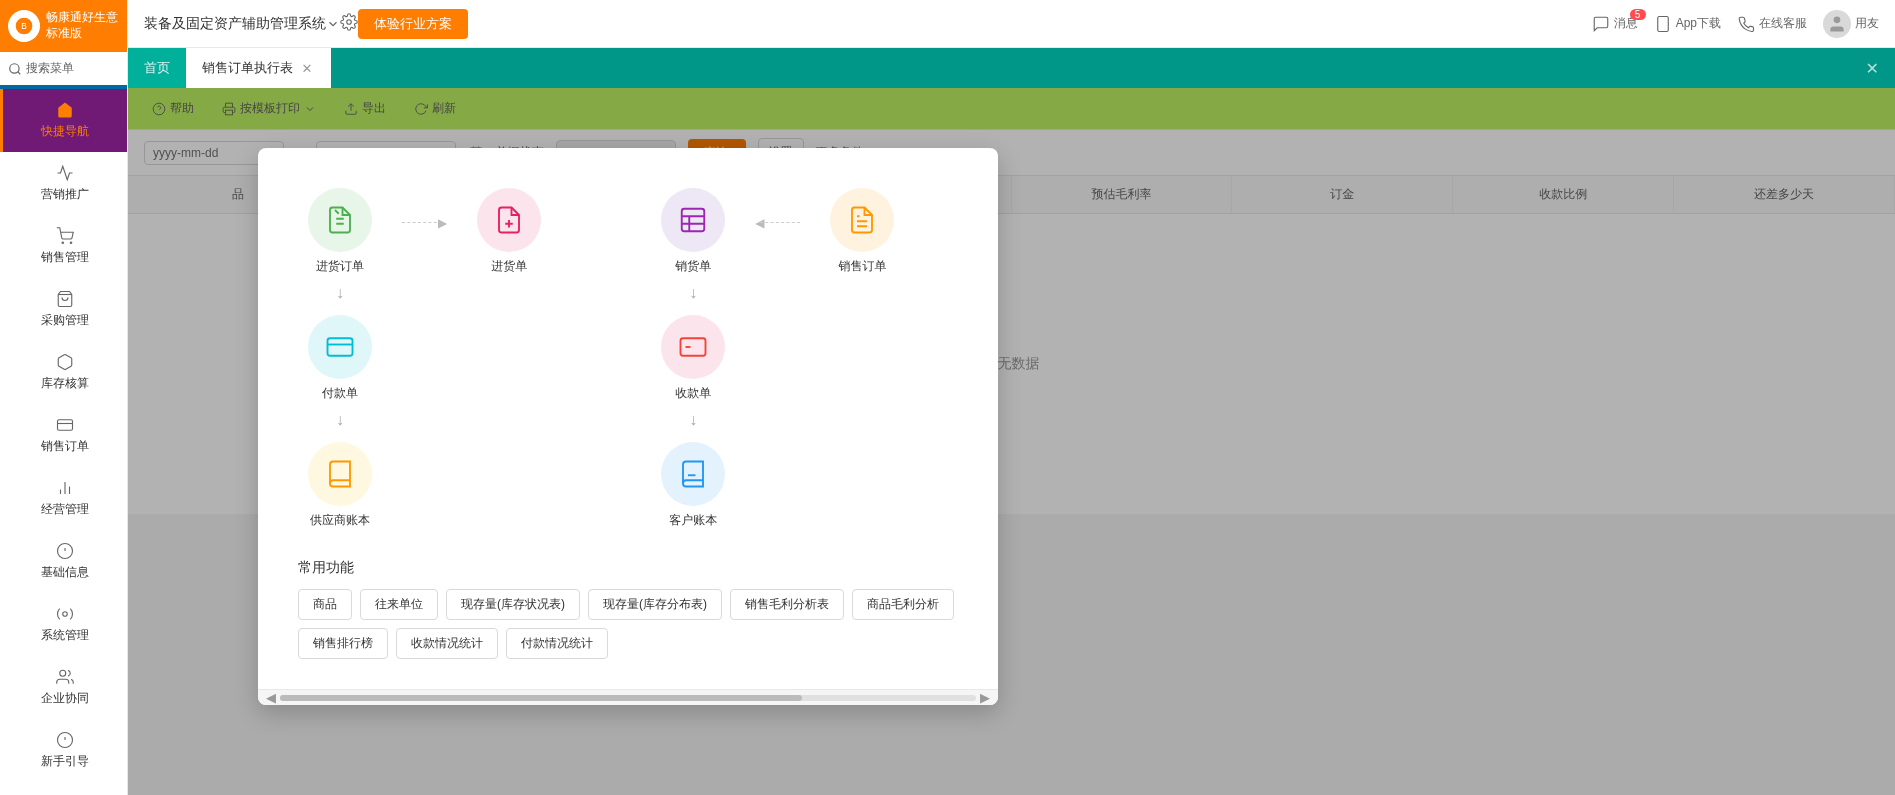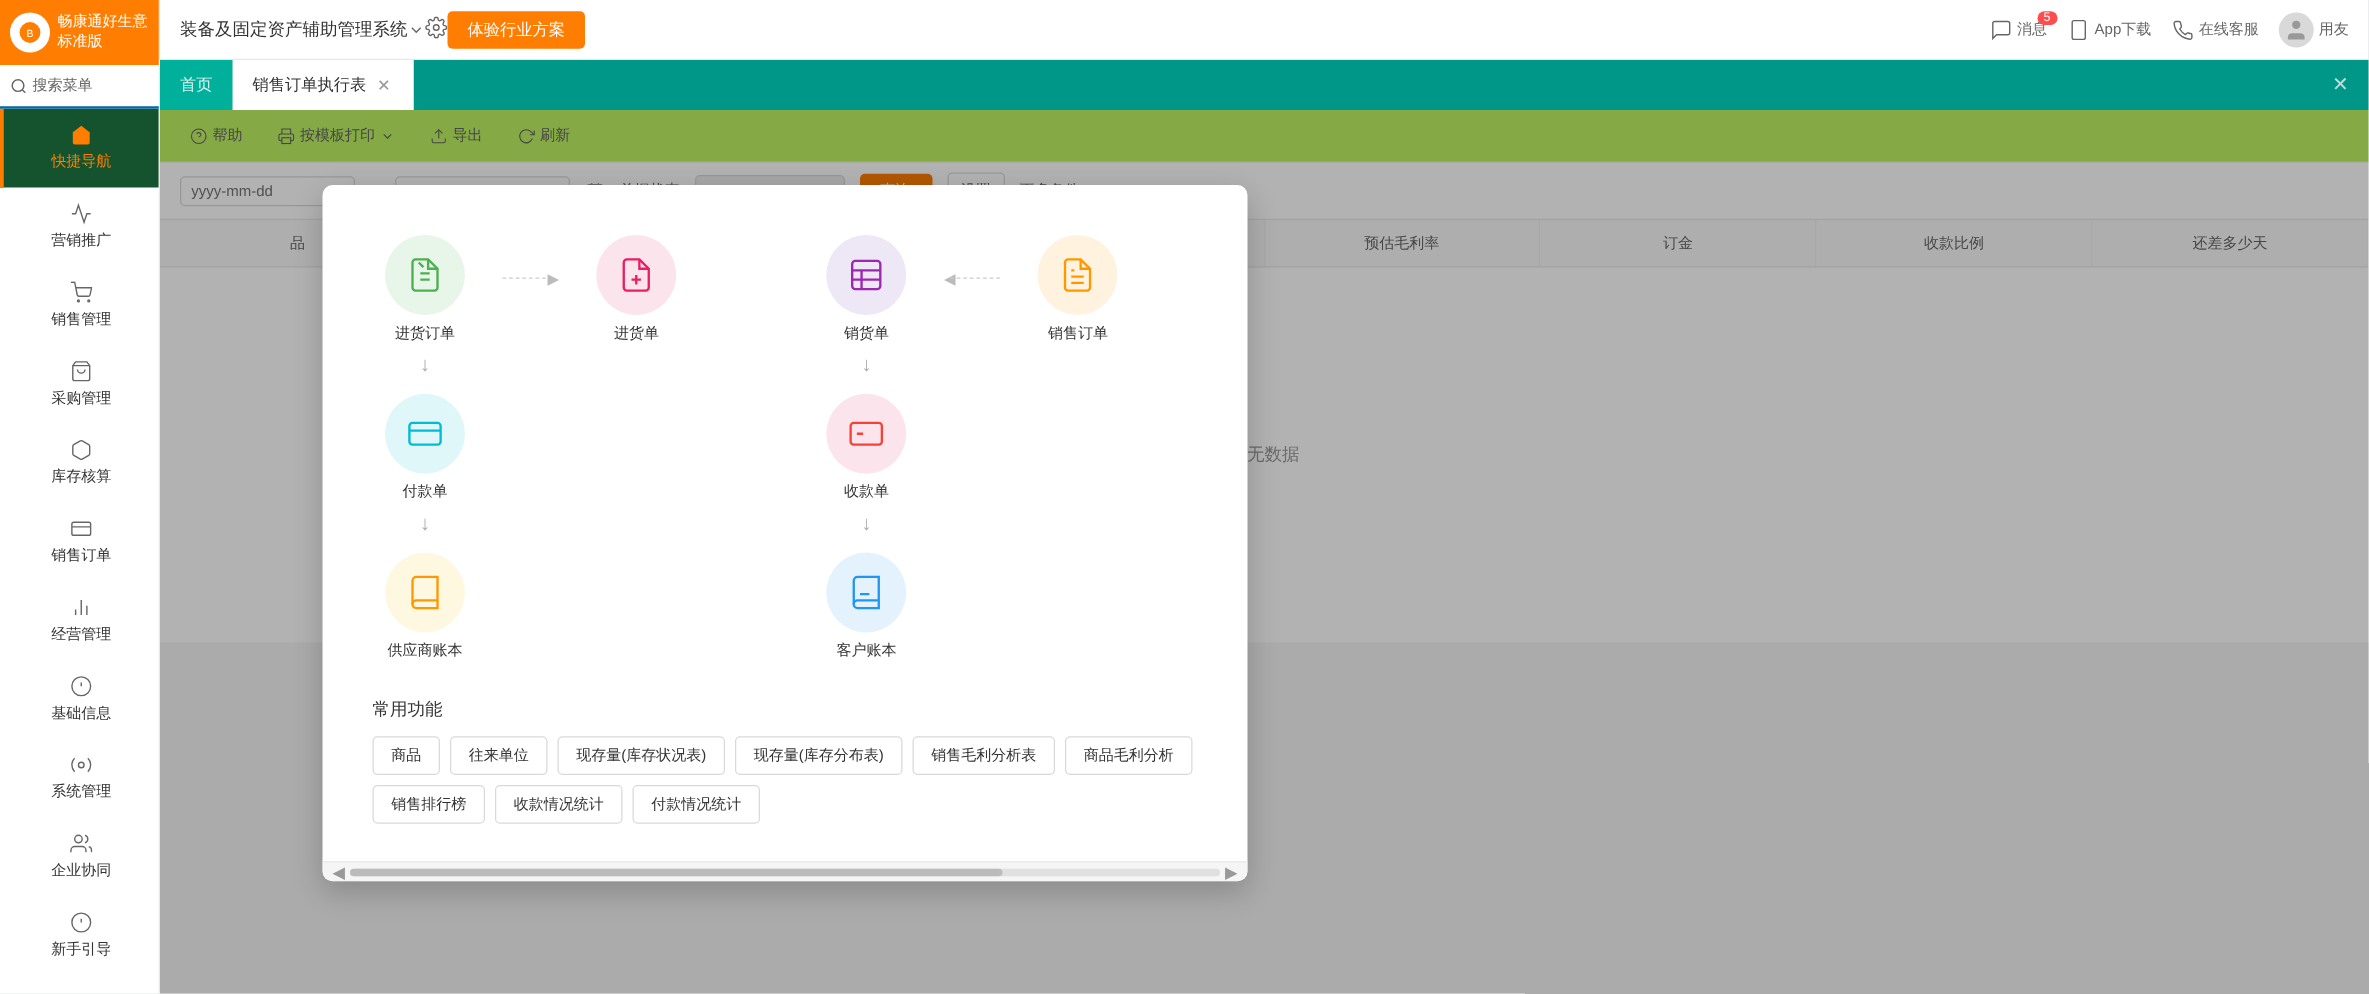--- a/index.html
+++ b/index.html
@@ -7,25 +7,25 @@
 
     
     .app-container { display: flex; height: 795px; width: 1895px; }
 
     
     .sidebar { width: 128px; background: #fff; display: flex; flex-direction: column; border-right: 1px solid #e8e8e8; flex-shrink: 0; }
     .sidebar-logo { background: #ff7d00; padding: 10px 8px; display: flex; align-items: center; gap: 6px; cursor: pointer; }
     .sidebar-logo-icon { width: 32px; height: 32px; background: #fff; border-radius: 50%; display: flex; align-items: center; justify-content: center; }
     .sidebar-logo-icon svg { width: 20px; height: 20px; }
     .sidebar-logo-text { color: #fff; font-size: 12px; line-height: 1.3; }
-    .sidebar-search { padding: 8px; border-bottom: 2px solid #0369a1; display: flex; align-items: center; gap: 4px; cursor: pointer; color: #666; font-size: 12px; }
+    .sidebar-search { padding: 8px; border-bottom: 4px solid #0369a1; display: flex; align-items: center; gap: 4px; cursor: pointer; color: #666; font-size: 12px; }
     .sidebar-search svg { width: 14px; height: 14px; }
     .sidebar-nav { flex: 1; overflow-y: auto; }
     .sidebar-item { display: flex; flex-direction: column; align-items: center; padding: 12px 4px; cursor: pointer; color: #333; font-size: 12px; gap: 4px; border-left: 3px solid transparent; }
-    .sidebar-item.active { background: #14532d; border-left-color: #ff7d00; color: #ff7d00; }
+    .sidebar-item.active { background: #701a75; border-left-color: #ff7d00; color: #ff7d00; }
     .sidebar-item svg { width: 18px; height: 18px; }
 
     
     .main-area { flex: 1; display: flex; flex-direction: column; overflow: hidden; }
 
     
     .top-header { height: 48px; background: #fff; border-bottom: 1px solid #e8e8e8; display: flex; align-items: center; padding: 0 16px; gap: 0; }
     .system-title { font-size: 14px; color: #333; font-weight: 500; }
     .header-dropdown { display: flex; align-items: center; gap: 4px; cursor: pointer; color: #666; }
     .header-icons { margin-left: auto; display: flex; align-items: center; gap: 16px; }

